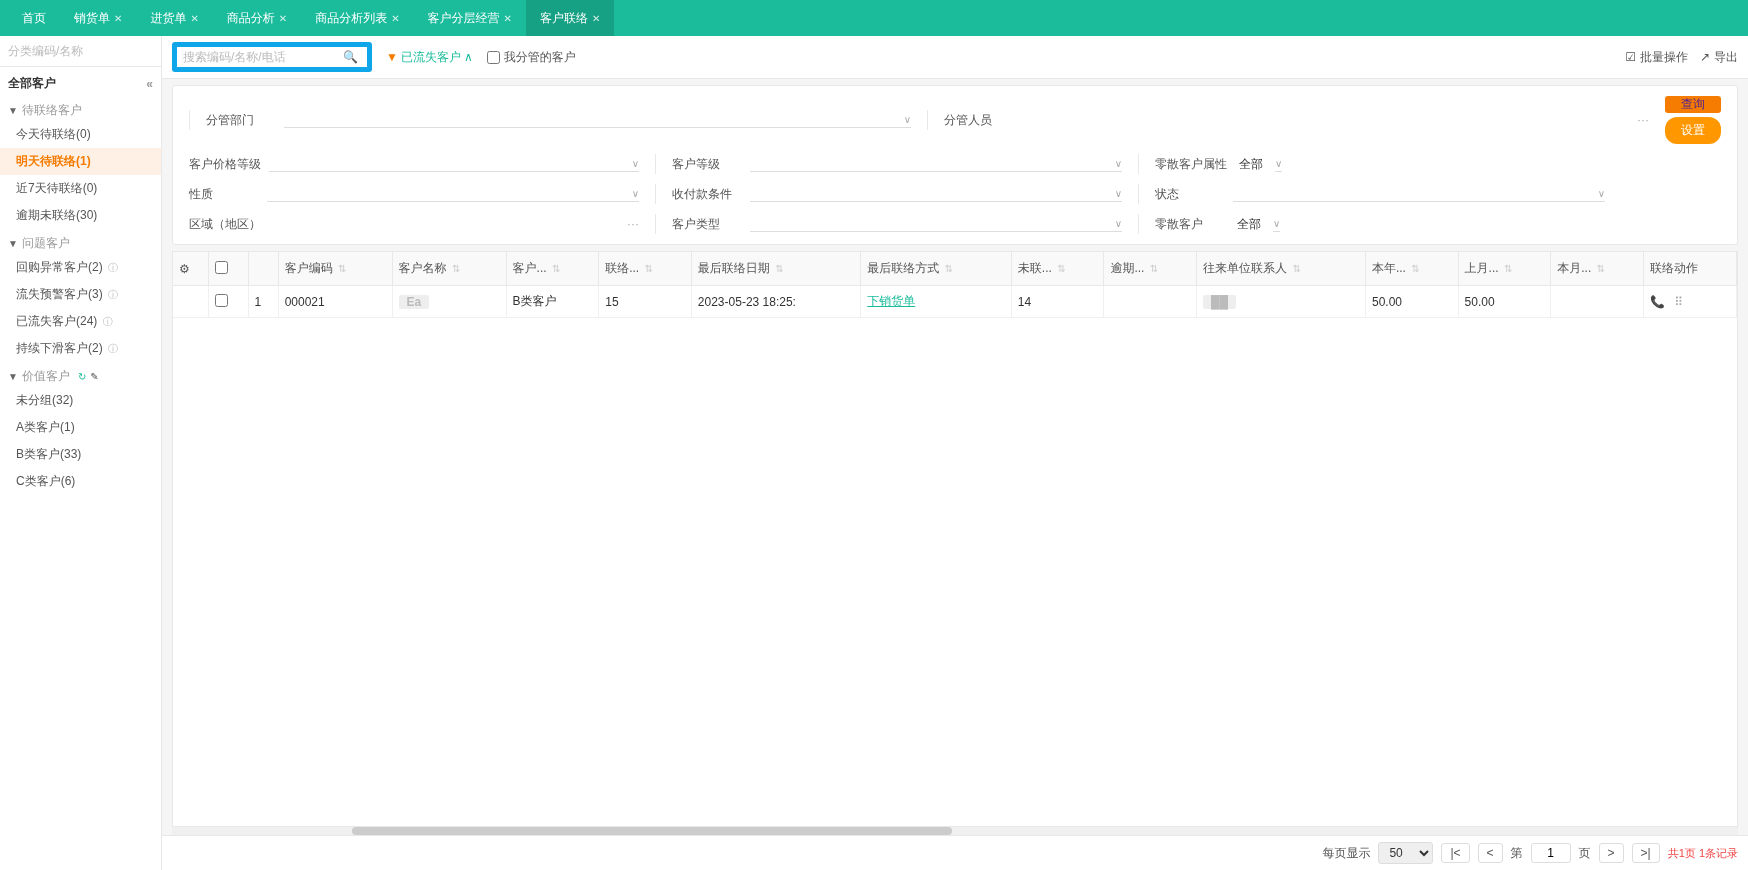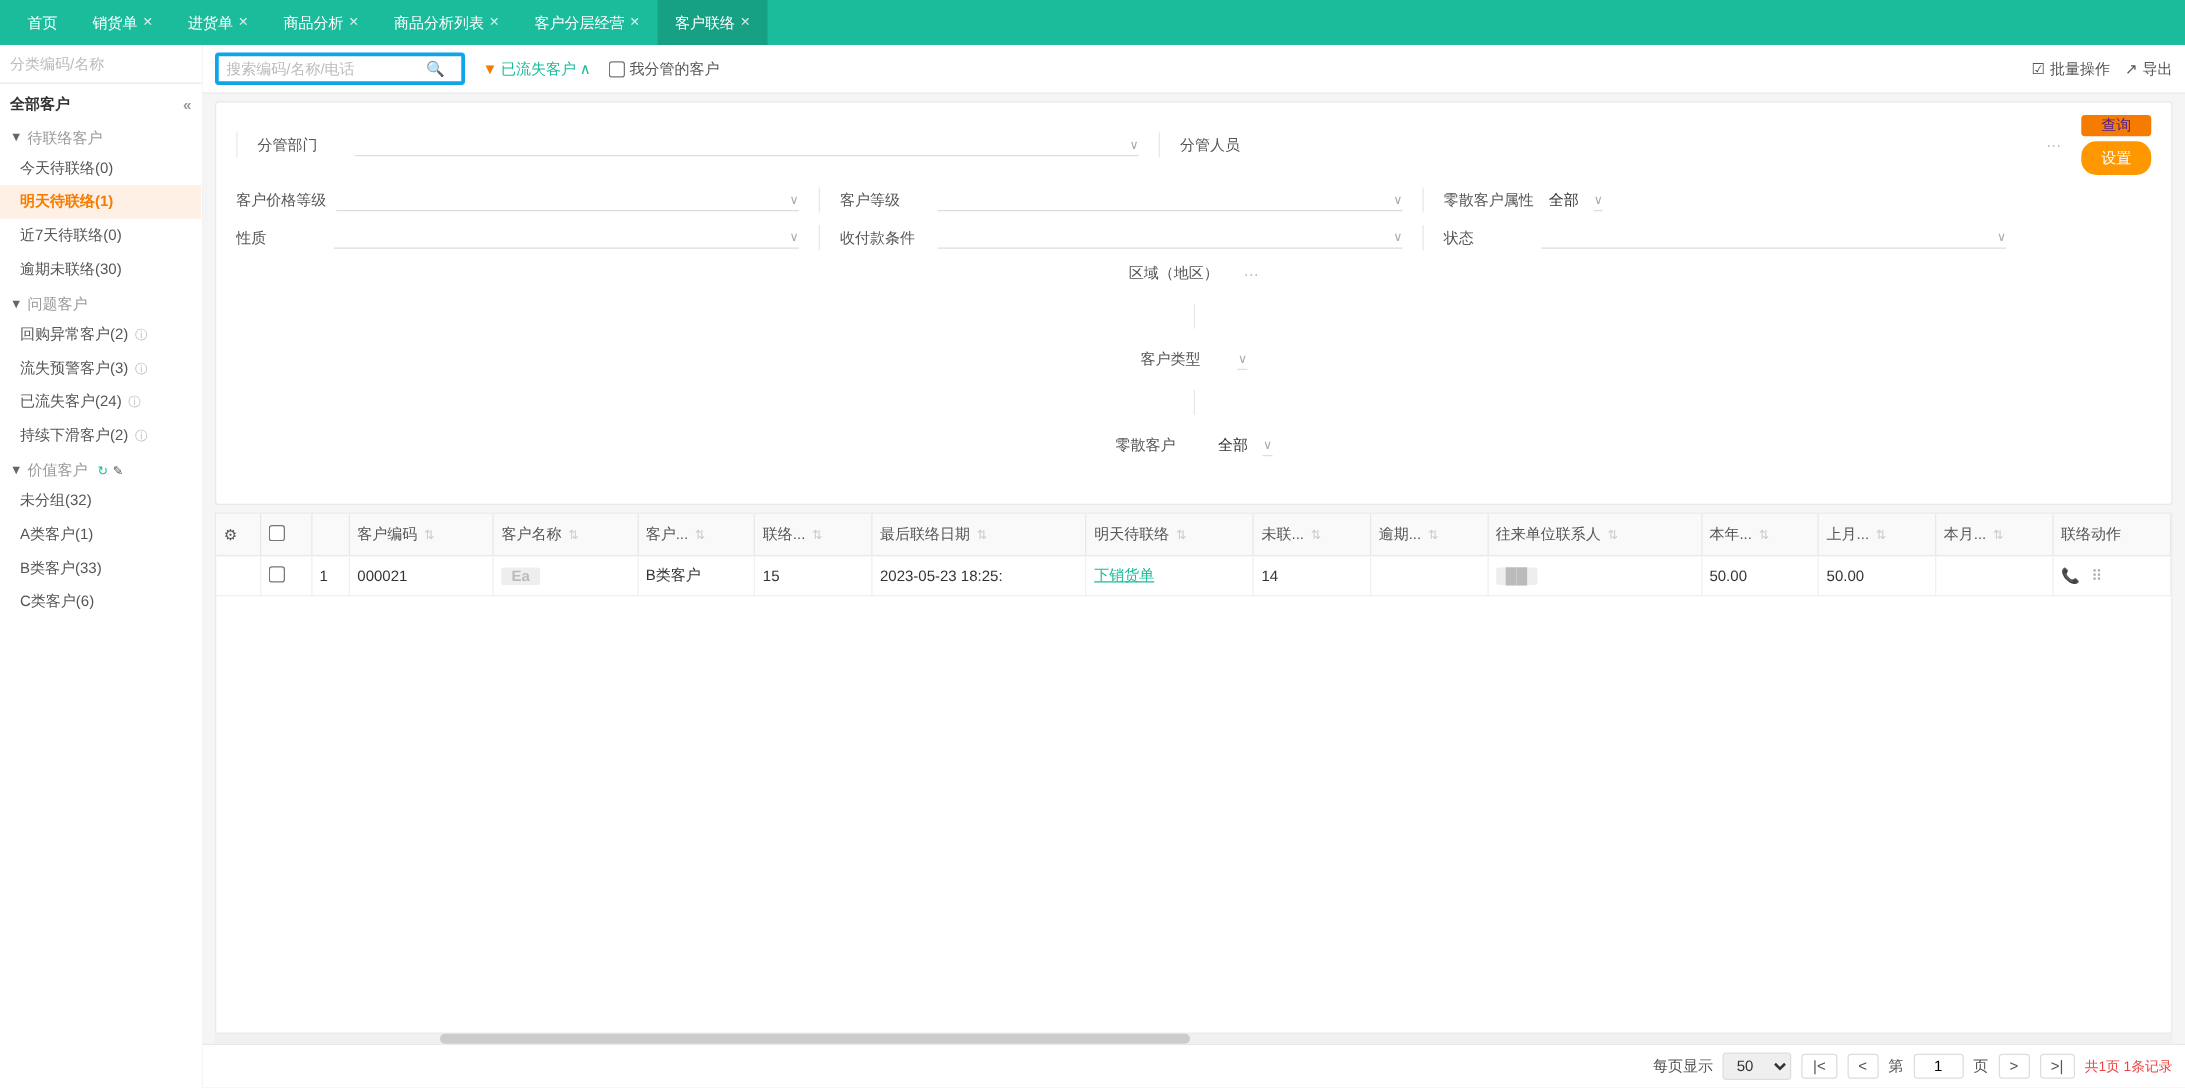--- a/index.html
+++ b/index.html
@@ -100,21 +100,21 @@
       background: #fff;
       padding: 6px 10px;
       display: flex;
       align-items: center;
       gap: 8px;
       border-bottom: 1px solid #e8e8e8;
     }
     .search-box {
       display: flex;
       align-items: center;
-      border: 3px solid #0ea5e9;
+      border: 5px solid #0ea5e9;
       border-radius: 3px;
       padding: 3px 6px;
       width: 200px;
     }
     .search-box input {
       border: none;
       outline: none;
       font-size: 12px;
       color: #333;
       width: 160px;
@@ -160,21 +160,21 @@
       margin: 6px 10px;
       padding: 10px 16px;
       border-radius: 3px;
     }
     .filter-row {
       display: flex;
       align-items: center;
       margin-bottom: 10px;
       gap: 16px;
     }
-    .filter-row:last-child { margin-bottom: 12px; flex-direction: column; }
+    .filter-row:last-child { margin-bottom: 0; }
     .filter-field {
       display: flex;
       align-items: center;
       flex: 1;
       gap: 8px;
       position: relative;
     }
     .filter-label {
       color: #555;
       font-size: 12px;
@@ -572,21 +572,21 @@
             </th>
             <th>
               <span>联络...</span>
               <span class="sort-icon">⇅</span>
             </th>
             <th>
               <span>最后联络日期</span>
               <span class="sort-icon">⇅</span>
             </th>
             <th>
-              <span>明天待联络</span>
+              <span>最后联络方式</span>
               <span class="sort-icon">⇅</span>
             </th>
             <th>
               <span>未联...</span>
               <span class="sort-icon">⇅</span>
             </th>
             <th>
               <span>逾期...</span>
               <span class="sort-icon">⇅</span>
             </th>

